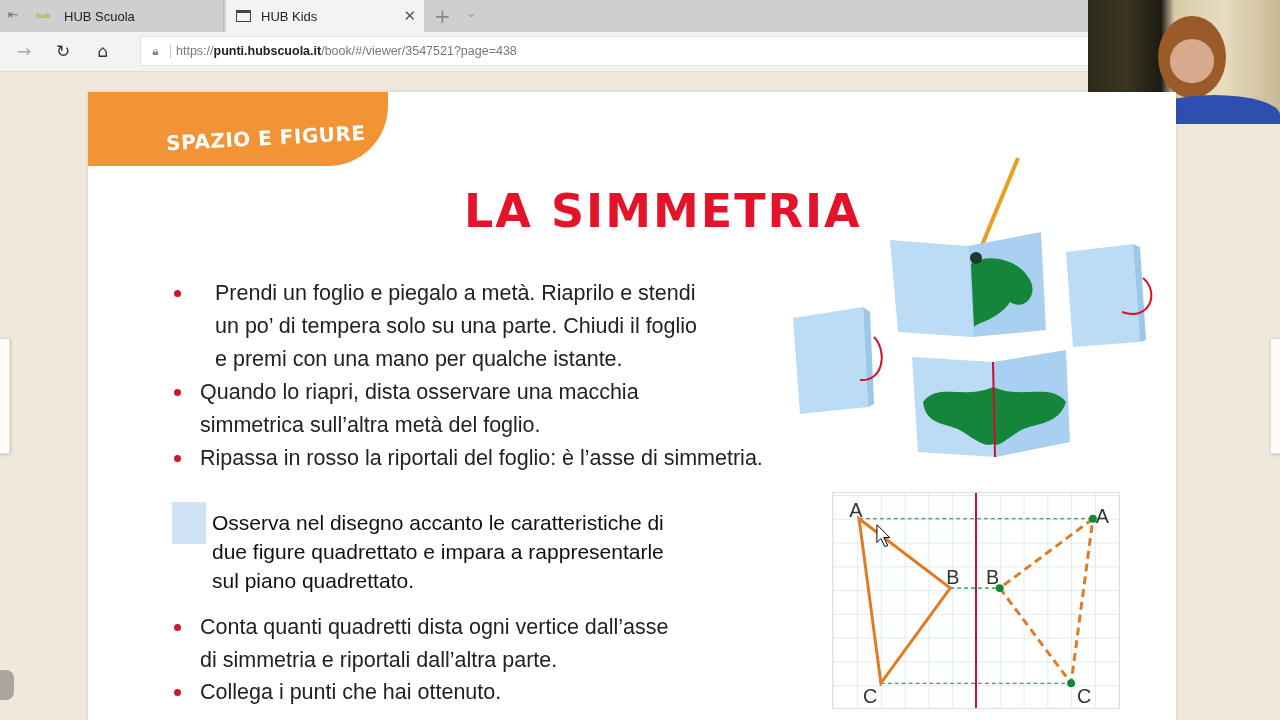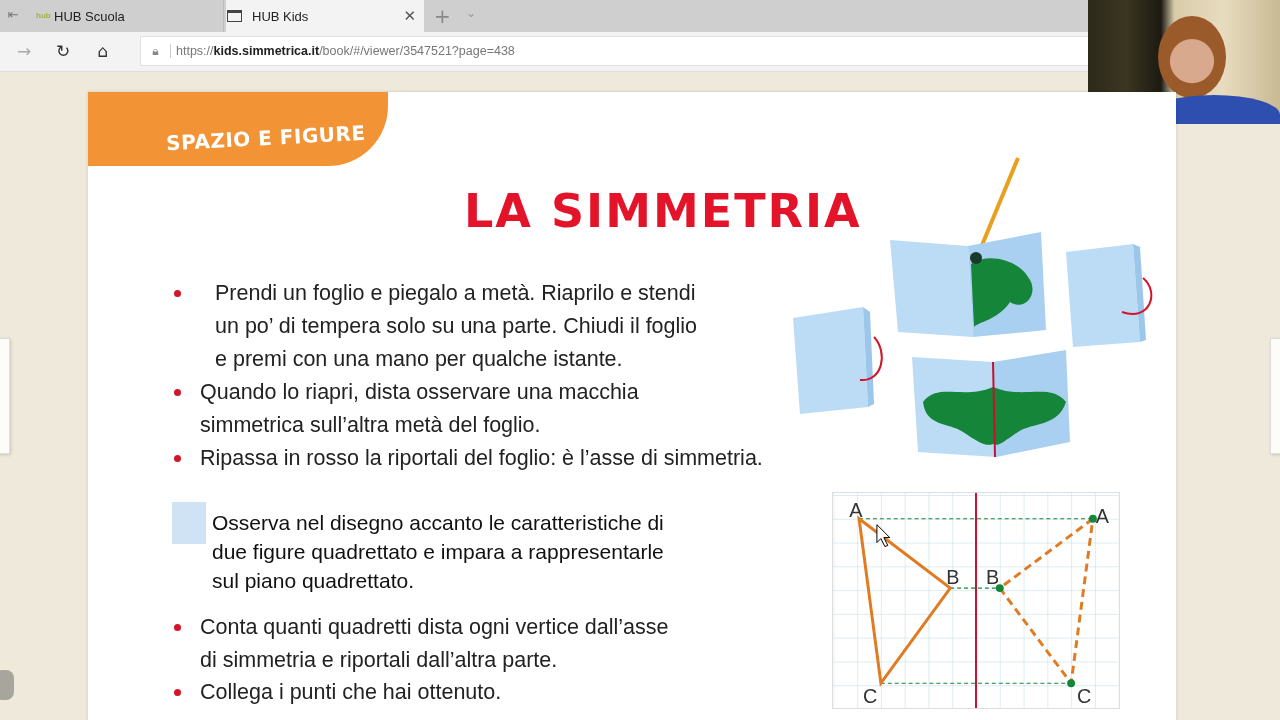--- a/index.html
+++ b/index.html
@@ -1,22 +1,22 @@
 <!DOCTYPE html>
 <html><head>
 <meta charset="utf-8">
 <style>
   *{box-sizing:border-box;margin:0;padding:0;}
   html,body{width:1280px;height:720px;overflow:hidden;background:#efe9dc;font-family:"DejaVu Sans","Liberation Sans",sans-serif;}
   .tabbar{position:absolute;left:0;top:0;width:1090px;height:32px;background:#cfcfcf;}
   .tab-icon-left{position:absolute;left:4px;top:6px;width:18px;height:18px;color:#777;font-size:13px;line-height:18px;text-align:center;}
   .tab{position:absolute;top:0;height:32px;display:flex;align-items:center;font-size:13px;color:#222;font-family:"Liberation Sans",sans-serif;}
   .tab.inactive{left:28px;width:196px;background:#cfcfcf;border-right:1px solid #bbb;padding-left:8px;}
-  .tab.active{left:226px;width:198px;background:#f3f3f3;padding-left:1px;}
-  .fav{width:18px;height:10px;color:#a6b33a;font-size:8px;line-height:10px;font-weight:bold;}
+  .tab.active{left:226px;width:198px;background:#f3f3f3;padding-left:10px;}
+  .fav{width:18px;height:10px;margin-right:10px;color:#a6b33a;font-size:8px;line-height:10px;font-weight:bold;}
   .page-ico{width:15px;height:12px;border:1.5px solid #444;border-top-width:3px;margin-right:10px;}
   .close-x{position:absolute;right:8px;top:7px;font-size:15px;color:#555;}
   .newtab{position:absolute;left:434px;top:4px;font-size:20px;color:#888;}
   .tabmenu{position:absolute;left:466px;top:6px;font-size:12px;color:#999;}
   .navbar{position:absolute;left:0;top:32px;width:1090px;height:40px;background:#f3f3f3;border-bottom:1px solid #ddd;}
   .nav-btn{position:absolute;top:9px;font-size:17px;color:#333;width:22px;text-align:center;}
   .urlbox{position:absolute;left:140px;top:4px;width:960px;height:30px;background:#fff;border:1px solid #e0e0e0;display:flex;align-items:center;font-size:12.5px;font-family:"Liberation Sans",sans-serif;color:#777;}
   .lock{width:30px;text-align:center;color:#888;font-size:12px;border-right:1px solid #ccc;margin-right:5px;}
   .url-host{color:#222;font-weight:bold;}
   .webcam{position:absolute;left:1088px;top:0;width:192px;height:124px;background:linear-gradient(90deg,#2d2a1c 0%,#3b3620 20%,#1c1a12 38%,#d8cba8 45%,#e8dcc0 70%,#c9b994 100%);overflow:hidden;}
@@ -50,21 +50,21 @@
   <div class="tabmenu">⌄</div>
 </div>
 
 <div class="navbar">
   <div class="nav-btn" style="left:13px;color:#aaa;">→</div>
   <div class="nav-btn" style="left:52px;">↻</div>
   <div class="nav-btn" style="left:92px;">⌂</div>
   <div class="urlbox">
     <span class="lock">🔒︎</span>
     <span>https://</span>
-      <span class="url-host">kids.simmetrica.it</span>
+      <span class="url-host">punti.hubscuola.it</span>
       <span>/book/#/viewer/3547521?page=438</span>
   </div>
 </div>
 
 <div class="webcam">
   <div class="head"></div>
   <div class="body"></div>
 </div>
 
 <div class="sidehandle" style="left:-4px;top:338px;width:14px;height:116px;"></div>

